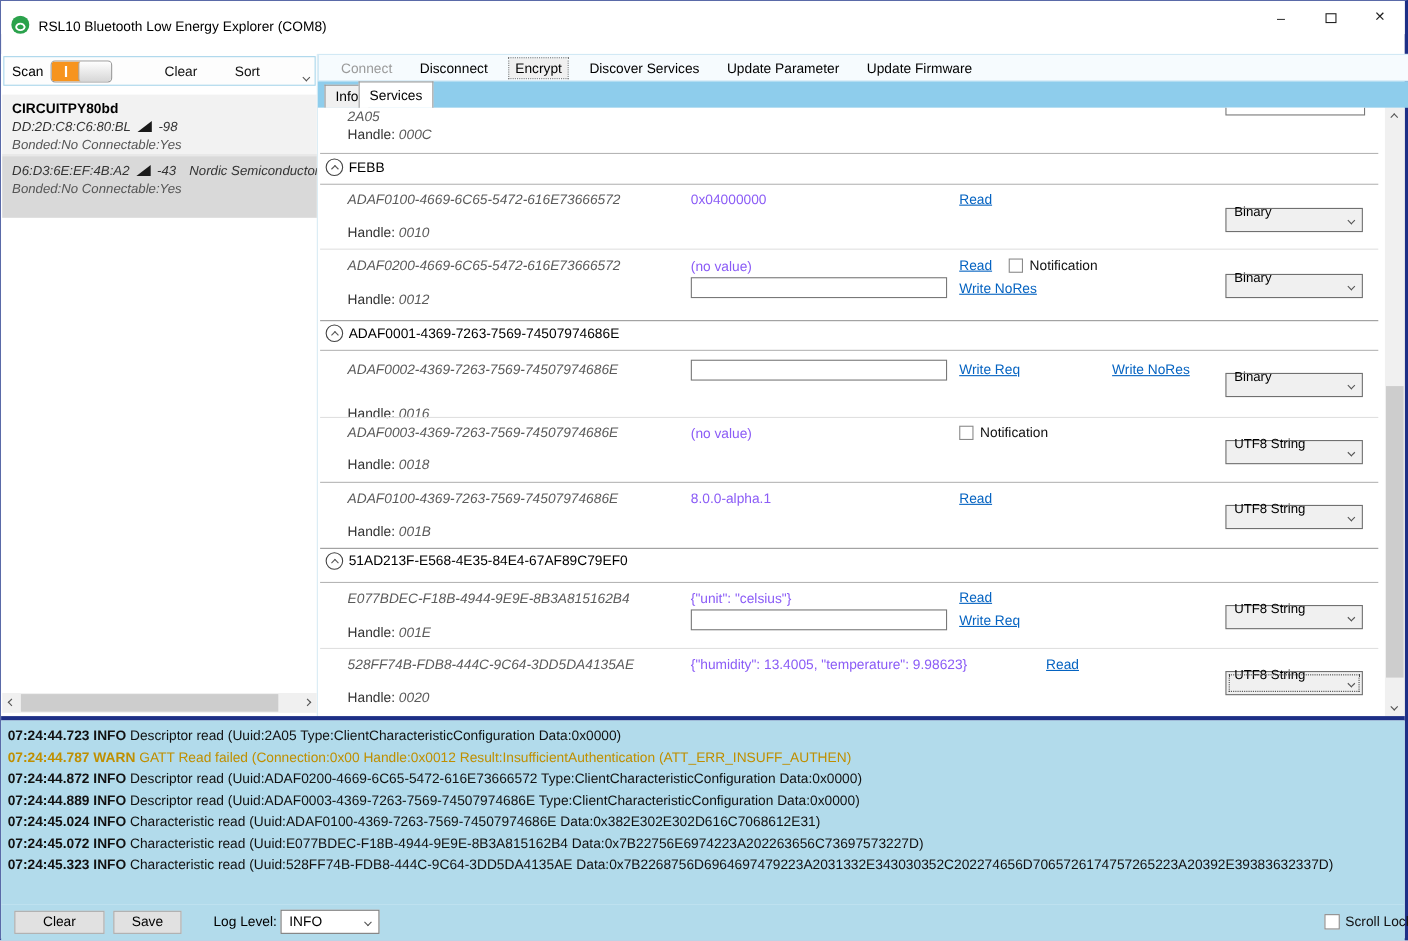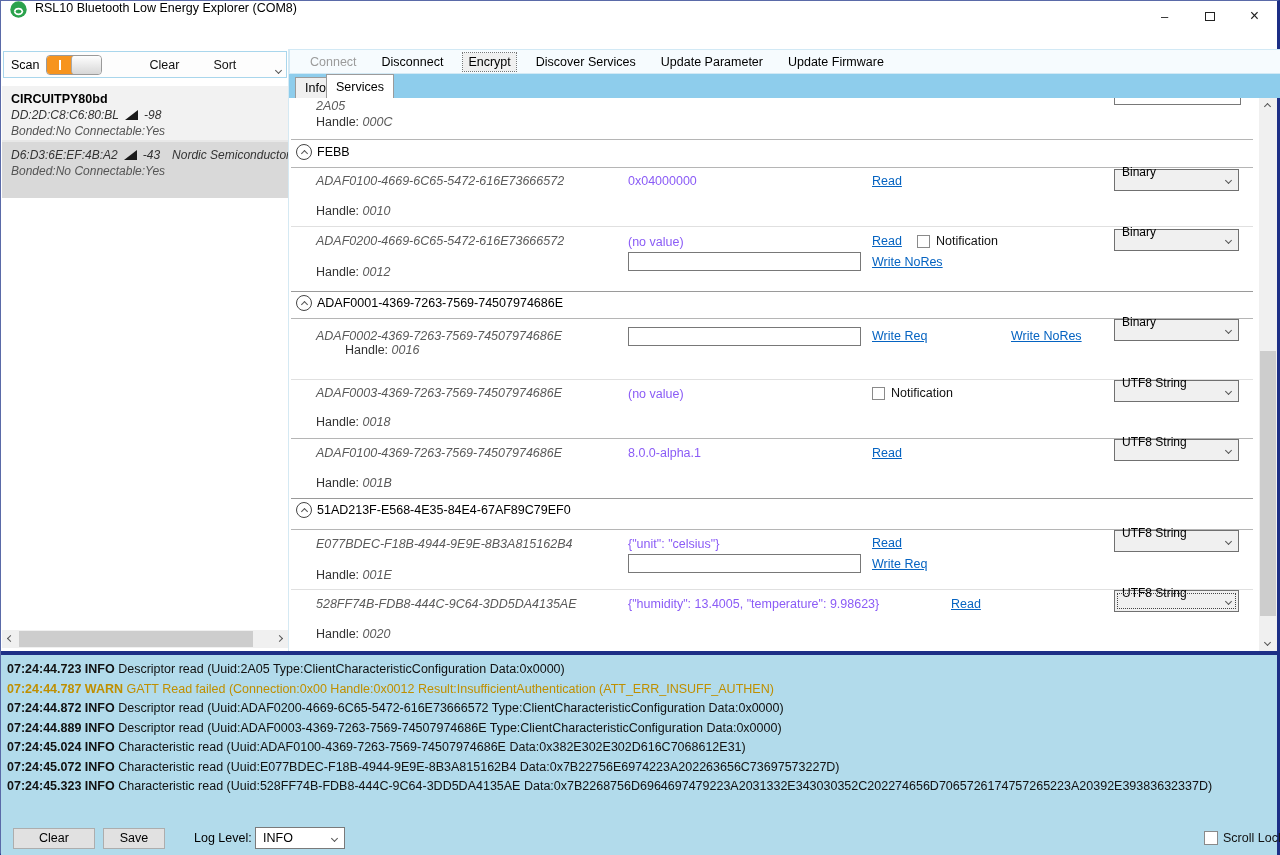--- a/index.html
+++ b/index.html
@@ -1,21 +1,21 @@
 <!DOCTYPE html>
 <html><head>
 <meta charset="utf-8">
 <style>
   * { margin:0; padding:0; box-sizing:border-box; }
   html,body { width:1280px; height:855px; overflow:hidden; }
   body { font-family:"Liberation Sans", sans-serif; background:#fff; position:relative; color:#000; }
   #window { position:absolute; inset:0; border:1px solid #5a6aa8; border-right:3px solid #1d2f86; border-bottom:2px solid #1d2f86; }
 
   
-  #titlebar { position:absolute; left:0; top:0; width:100%; height:30px; background:#fff; display:flex; align-items:flex-start; padding-left:9px; }
+  #titlebar { position:absolute; left:0; top:0; width:100%; height:30px; background:#fff; display:flex; align-items:flex-end; padding-left:9px; }
   #app-icon { width:17px; height:17px; flex:0 0 17px; }
   #title-text { font-size:12.5px; margin-left:8px; }
   #win-controls { margin-left:auto; display:flex; height:30px; }
   .win-btn { width:45px; height:30px; display:flex; align-items:center; justify-content:center; font-size:13px; color:#222; cursor:pointer; }
   #maximize-box { width:10px; height:9px; border:1px solid #222; }
 
   
   #menubar { position:absolute; left:0; top:30px; width:100%; height:18px; background:#fff; display:flex; gap:24px; padding-left:9px; font-size:12.5px; align-items:center; }
 
   
@@ -72,21 +72,21 @@
   .val { position:absolute; font-size:12.5px; color:#8b5cf6; white-space:nowrap; }
   .link { position:absolute; font-size:12.5px; color:#0563C1; text-decoration:underline; cursor:pointer; white-space:nowrap; }
   .handle { position:absolute; font-size:12.5px; color:#333; white-space:nowrap; }
   .handle .hv { font-style:italic; color:#5a5a5a; }
   .hline { position:absolute; left:2px; width:962px; height:1px; background:#e0e0e0; }
   .hline.mid { background:#b5b5b5; }
   .hline.sec { background:#9a9a9a; }
   .sec-head { position:absolute; font-size:12.5px; color:#000; white-space:nowrap; }
   .sec-icon { position:absolute; width:16px; height:16px; border:1px solid #444; border-radius:50%; display:flex; align-items:center; justify-content:center; cursor:pointer; }
   .sec-icon .chev { margin-top:3px; }
-  .combo { position:absolute; width:125px; height:22px; background:#f0f0f0; border:1px solid #707070; font-size:12px; display:flex; align-items:center; padding:0 18px 16px 7px; cursor:pointer; white-space:nowrap; }
+  .combo { position:absolute; width:125px; height:22px; background:#f0f0f0; border:1px solid #707070; font-size:12px; display:flex; align-items:center; padding:0 18px 16px 7px; cursor:pointer; white-space:nowrap;margin-top:20px; }
   .combo .chev { position:absolute; right:7px; top:8px; }
   .combo.focused::after { content:""; position:absolute; inset:2px; border:1px dotted #444; pointer-events:none; }
   .tinput { position:absolute; width:233px; height:19px; border:1px solid #787878; background:#fff; font-size:12px; padding:0 4px; font-family:"Liberation Sans", sans-serif; }
   .chk { position:absolute; width:13px; height:13px; border:1px solid #8a8a8a; background:#fff; cursor:pointer; }
   .chk-label { position:absolute; font-size:12.5px; color:#111; white-space:nowrap; }
 
   
   #vscroll { position:absolute; left:1258px; top:97px; width:18px; height:553px; background:#f0f0f0; }
   #vscroll .thumb { position:absolute; left:1px; top:253px; width:16px; height:265px; background:#cdcdcd; }
 
@@ -244,21 +244,21 @@
     <div class="hline mid" style="top:220px;"></div>
 
     <span class="uuid" style="left:27px;top:231px;">ADAF0002-4369-7263-7569-74507974686E</span>
     <input class="tinput" style="left: 339px; top: 229px;">
     <a class="link" style="left:583px;top:231px;">Write Req</a>
     <a class="link" style="left:722px;top:231px;">Write NoRes</a>
     <div class="combo" style="left:825px;top:221px;">
       <span>Binary</span>
         <span class="chev down small"></span>
     </div>
-    <span class="handle" style="left:27px;top:245px;margin-left:29px;">
+    <span class="handle" style="left:27px;top:271px;">
       <span>Handle:</span> <span class="hv">0016</span>
     </span>
     <div class="hline" style="top:281px;"></div>
 
     <span class="uuid" style="left:27px;top:288px;">ADAF0003-4369-7263-7569-74507974686E</span>
     <span class="val" style="left:339px;top:289px;">(no value)</span>
     <span class="chk" style="left:583px;top:289px;"></span>
     <span class="chk-label" style="left:602px;top:288px;">Notification</span>
     <div class="combo" style="left:825px;top:282px;">
       <span>UTF8 String</span>

